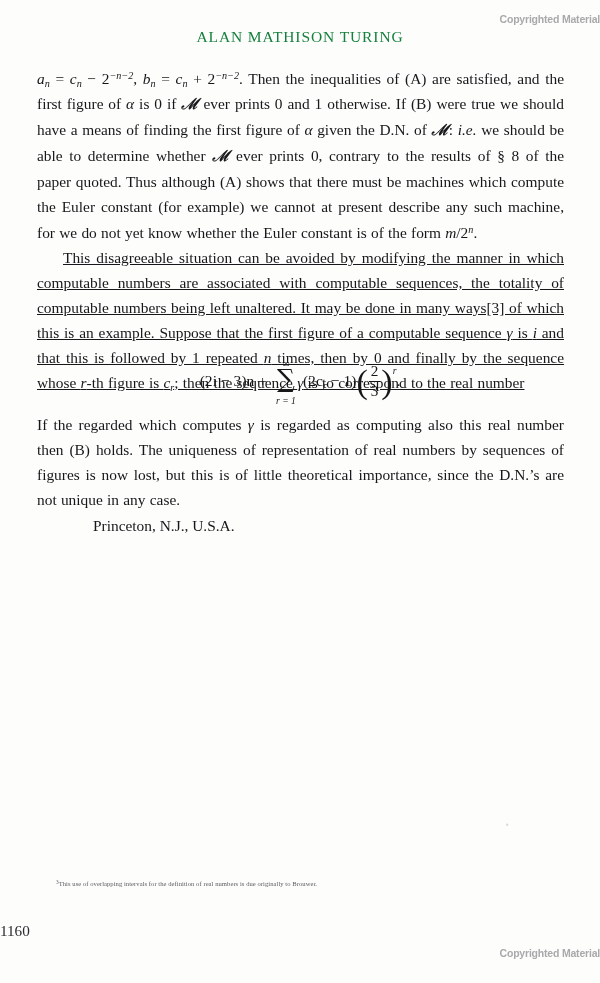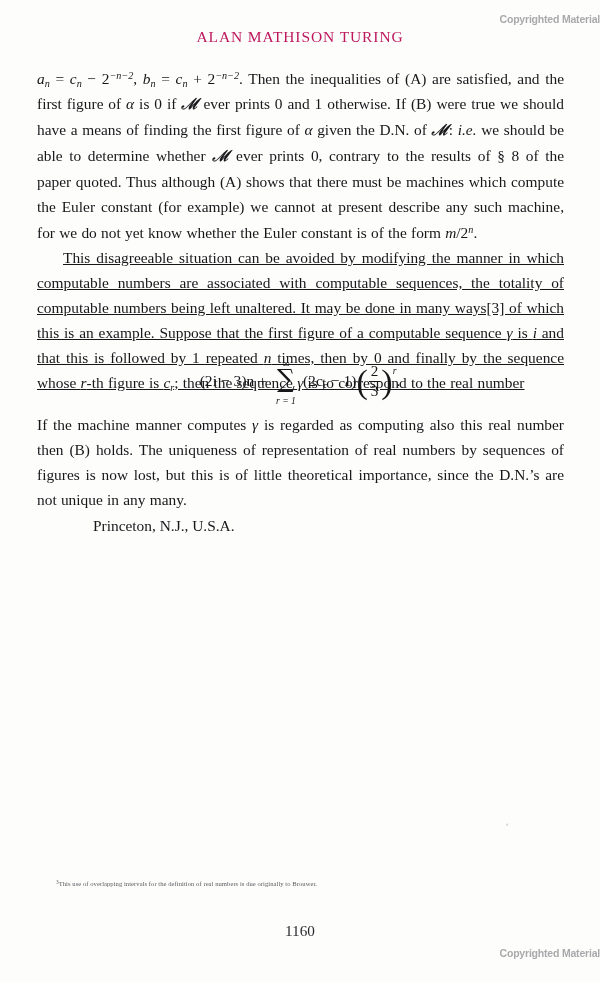--- a/index.html
+++ b/index.html
@@ -35,21 +35,21 @@
   
   .running-head {
     position: absolute;
     top: 28px;
     left: 0;
     width: 100%;
     text-align: center;
     font-size: 15.5px;
     font-variant: small-caps;
     letter-spacing: 0.9px;
-    color: #be185d;
+    color: #15803d;
   }
 
   
   .body-block {
     position: absolute;
     left: 37px;
     top: 66px;
     width: 527px;
   }
   p.para {
@@ -185,21 +185,21 @@
     vertical-align: 0.45em;
     line-height: 0;
   }
 
   
   .page-number {
     position: absolute;
     left: 0;
     top: 922px;
     width: 100%;
-    text-align: center;
+    text-align: left;
     font-size: 15.2px;
     color: #2a2a2e;
   }
 
   
   .artifact {
     position: absolute;
     color: #dededf;
     font-family: "Liberation Serif", serif;
     font-size: 7px;
@@ -244,21 +244,21 @@
           <span class="frac-den">3</span>
         </span>
         <span class="paren-glyph">)</span>
         <span class="exp-r">r</span>
       </span>
       <span>.</span>
     </span>
   </div>
 
   <div class="body-block" style="top:412px;">
-    <p class="para"><span>If the machine manner computes </span><span class="it">γ</span><span> is regarded as computing also this real number then (B) holds. The uniqueness of representation of real numbers by sequences of figures is now lost, but this is of little theoretical importance, since the D.N.’s are not unique in any many.</span></p>
+    <p class="para"><span>If the regarded which computes </span><span class="it">γ</span><span> is regarded as computing also this real number then (B) holds. The uniqueness of representation of real numbers by sequences of figures is now lost, but this is of little theoretical importance, since the D.N.’s are not unique in any case.</span></p>
   </div>
 
   <div class="address addr-2">Princeton, N.J., U.S.A.</div>
 
   <div class="footnote-area">
     <p class="footnote"><sup>3</sup><span>This use of overlapping intervals for the definition of real numbers is due originally to Brouwer.</span></p>
   </div>
 
   <div class="page-number">1160</div>
 

